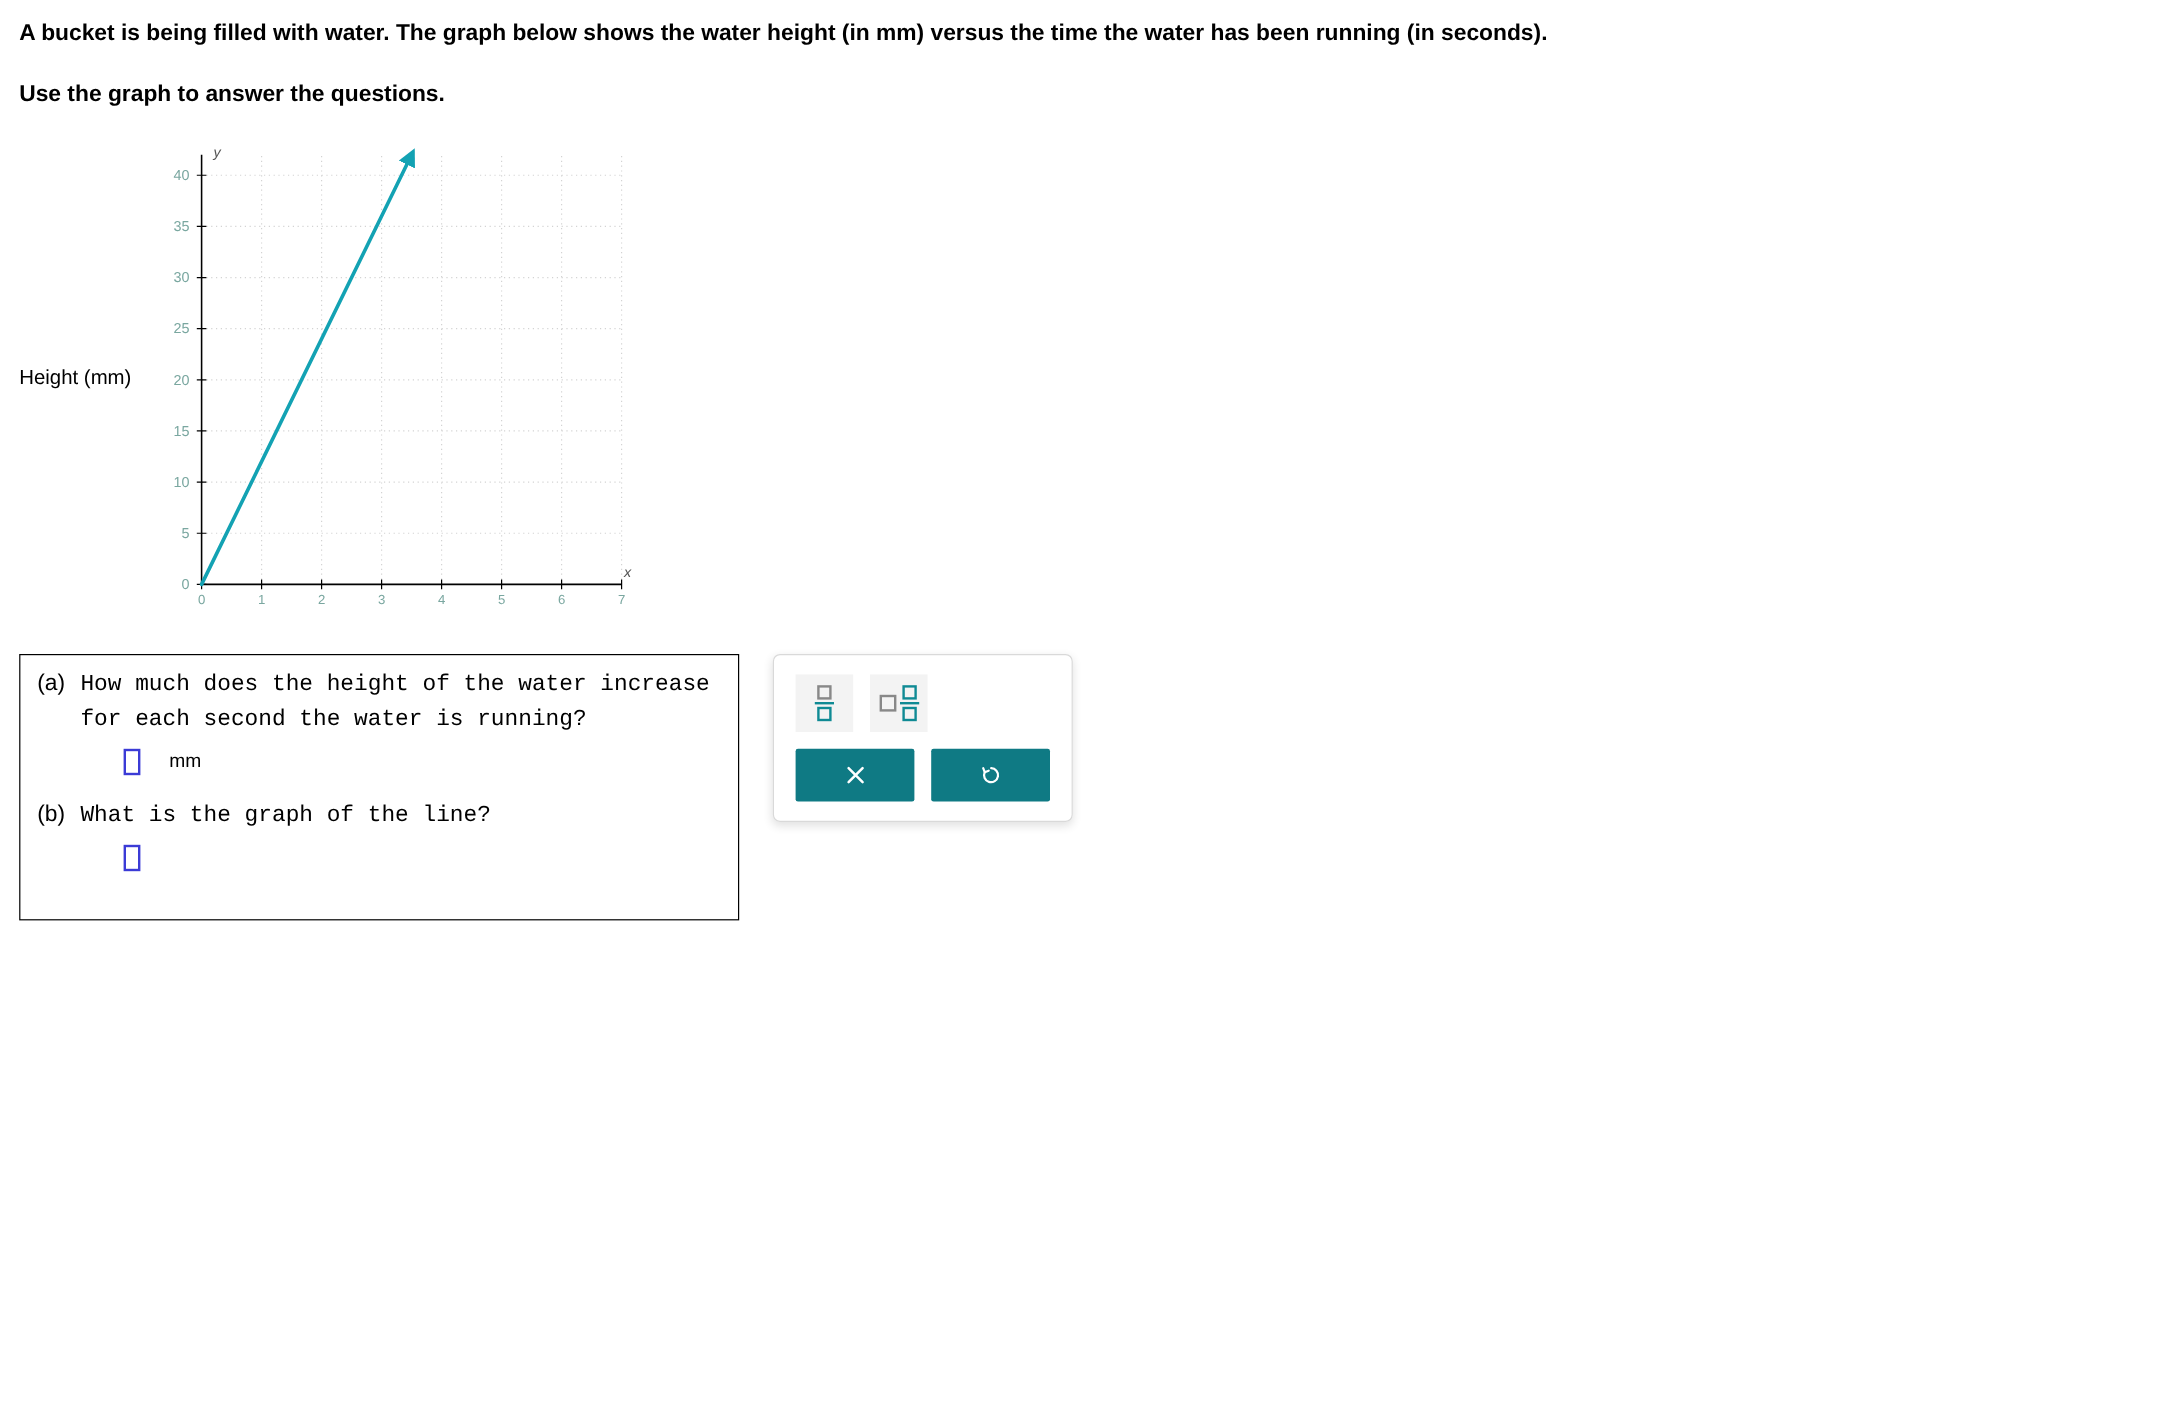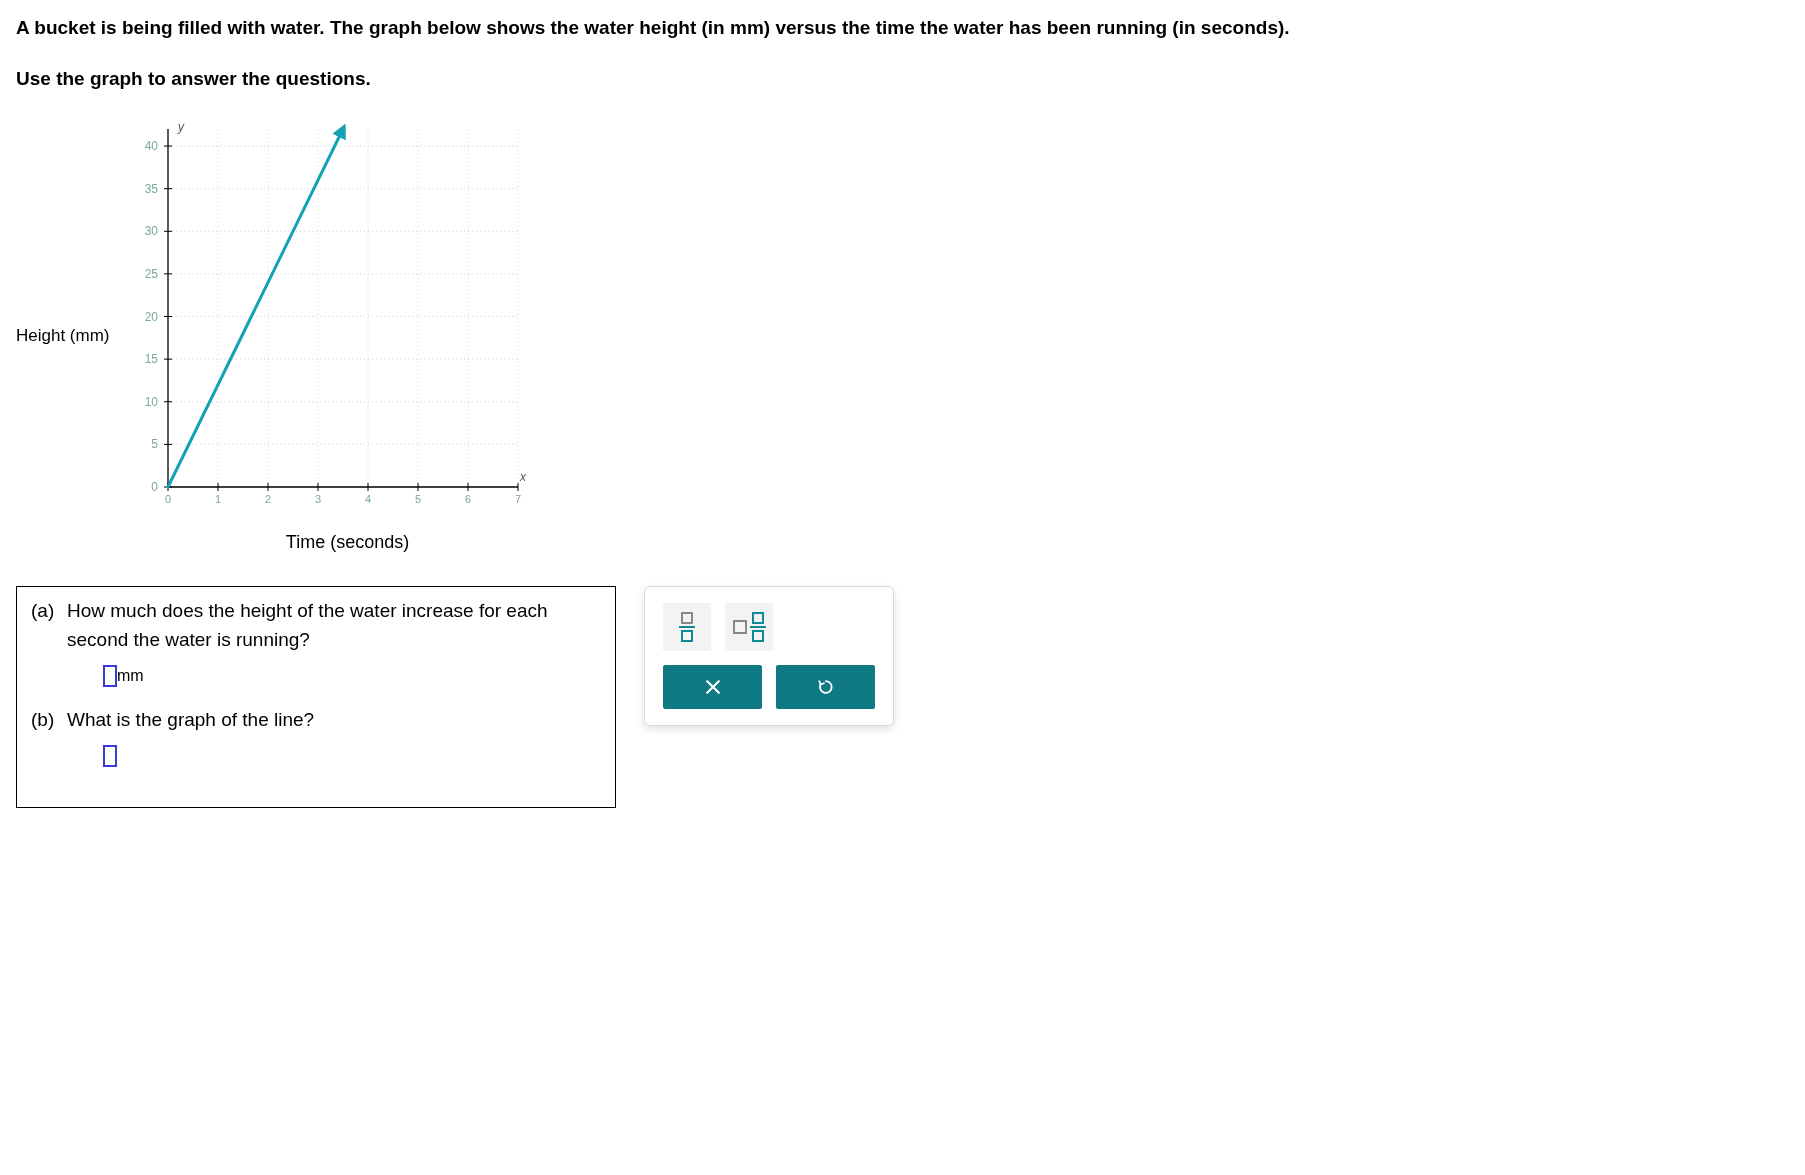--- a/index.html
+++ b/index.html
@@ -32,28 +32,28 @@
       margin-left: 40px;
     }
     .lower { display: flex; gap: 28px; align-items: flex-start; }
     .qbox {
       border: 1px solid #000;
       width: 600px;
       padding: 10px 14px 22px 14px;
     }
     .qrow { display: flex; margin-bottom: 6px; }
     .qlabel { width: 36px; flex-shrink: 0; }
-    .qtext { flex: 1; }
+    .qtext { flex: 1; font-family: Liberation Mono, monospace; }
     .answer-row {
       margin-left: 72px;
       margin-top: 10px;
       margin-bottom: 18px;
       display: flex;
       align-items: center;
-      gap: 0;
+      gap: 24px;
     }
     .answer-box {
       display: inline-block;
       width: 14px;
       height: 22px;
       border: 2px solid #3b3bd6;
       background: #fff;
     }
     .unit { font-size: 16px; }
     .toolbox {
@@ -170,21 +170,20 @@
         <line x1="46" y1="116.28571428571428" x2="54" y2="116.28571428571428" stroke="#000" stroke-width="1"></line>
         <text x="40" y="120.28571428571428" text-anchor="end" font-size="12" fill="#7aa7a0">30</text>
         <line x1="46" y1="73.66666666666663" x2="54" y2="73.66666666666663" stroke="#000" stroke-width="1"></line>
         <text x="40" y="77.66666666666663" text-anchor="end" font-size="12" fill="#7aa7a0">35</text>
         <line x1="46" y1="31.047619047619094" x2="54" y2="31.047619047619094" stroke="#000" stroke-width="1"></line>
         <text x="40" y="35.047619047619094" text-anchor="end" font-size="12" fill="#7aa7a0">40</text>
         <text x="60" y="16" font-size="12" font-style="italic" fill="#555">y</text>
         <text x="402" y="366" font-size="12" font-style="italic" fill="#555">x</text>
         <path d="M50 372 L225 14 " stroke="#13a2b3" stroke-width="3" fill="none" stroke-linecap="round" marker-end="url(#arrow)"></path>
       </svg>
-    <div class="xlabel">Time (seconds)</div>
   </div>
 </div>
 
 <div class="lower">
   <div class="qbox">
     <div class="qrow">
       <div class="qlabel">(a)</div>
       <div class="qtext">How much does the height of the water increase for each second the water is running?</div>
     </div>
     <div class="answer-row">

